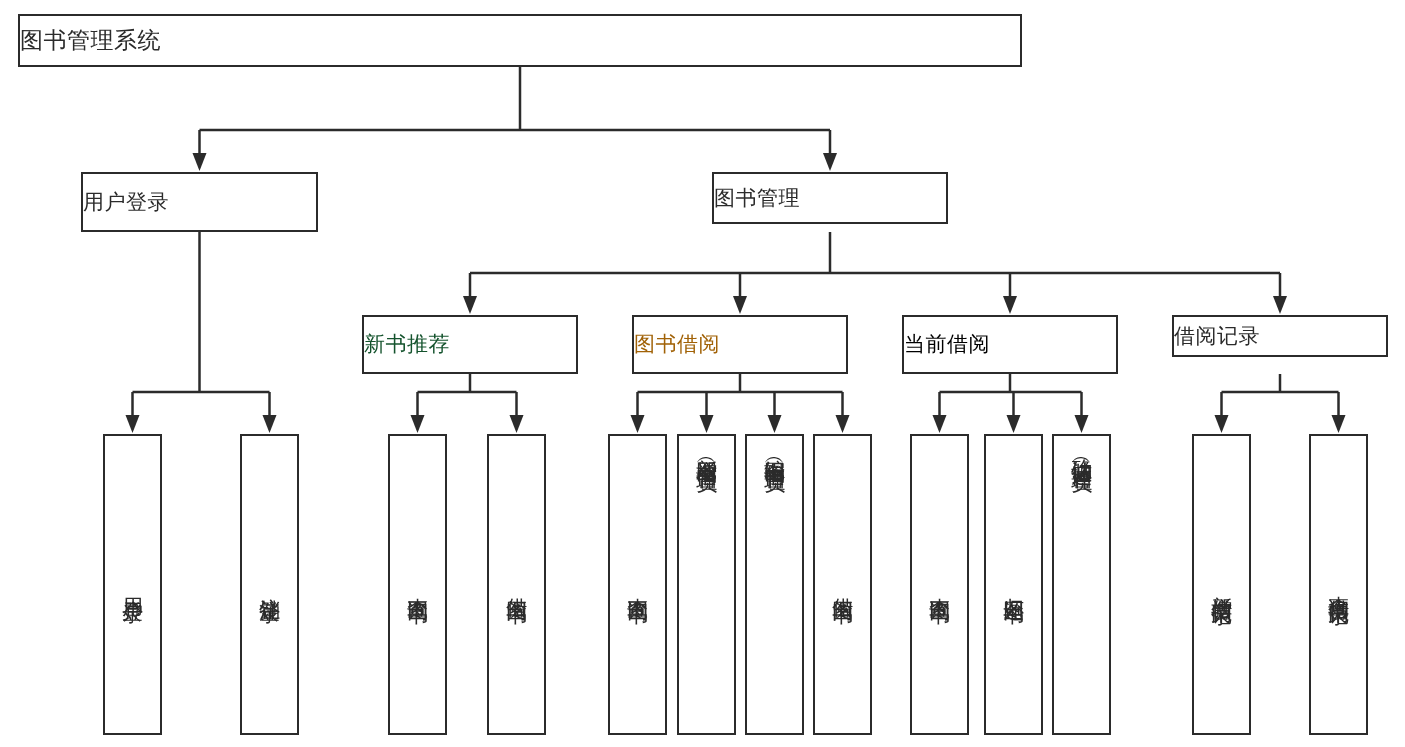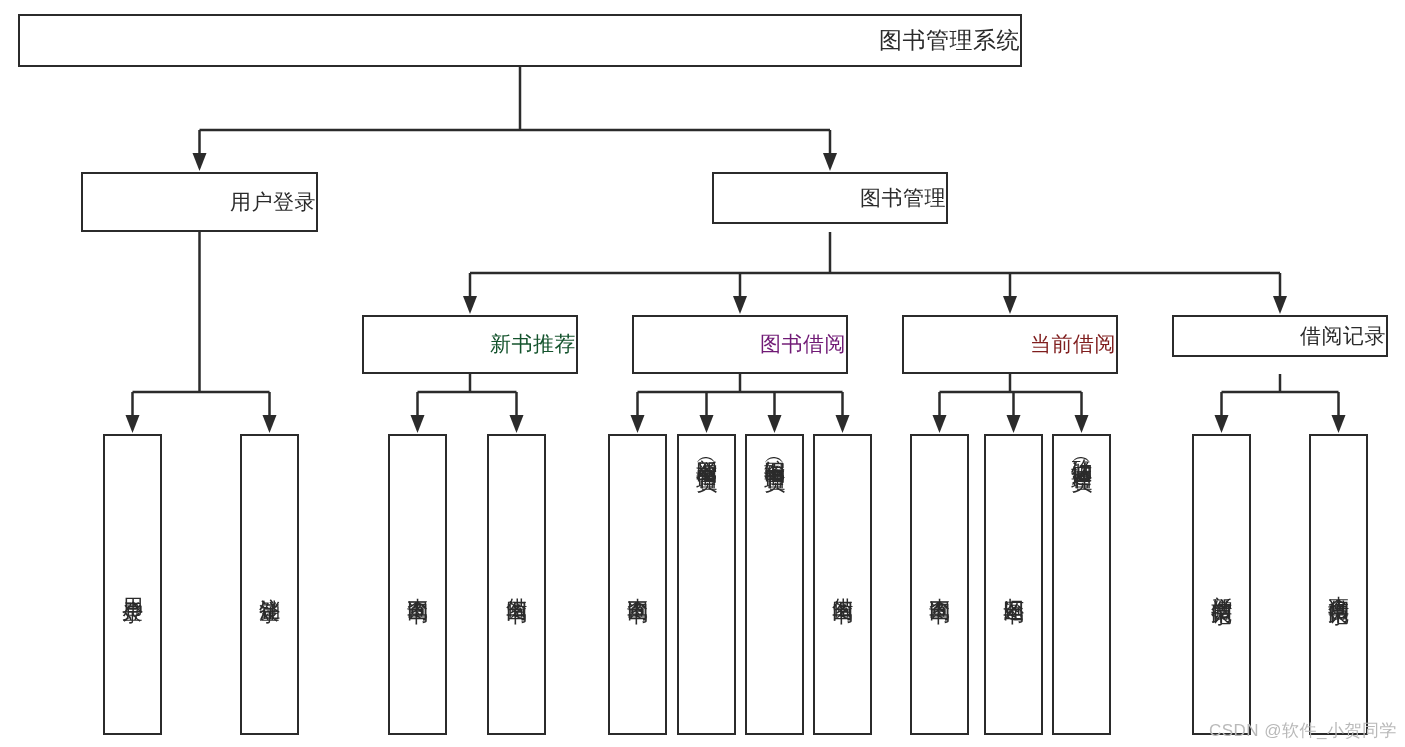--- a/index.html
+++ b/index.html
@@ -26,21 +26,21 @@
     height: 747px;
     pointer-events: none;
   }
   .node {
     position: absolute;
     box-sizing: border-box;
     background: #ffffff;
     border: 2px solid #2b2b2b;
     display: flex;
     align-items: center;
-    justify-content: flex-end;
+    justify-content: flex-start;
     color: #2b2b2b;
   }
   .node .label {
     display: block;
     text-align: center;
     line-height: 1.18;
     letter-spacing: 0.5px;
   }
   .node-root .label {
     font-size: 23px;
@@ -144,24 +144,24 @@
       </div>
       <div class="node node-l2" style="left: 81px; top: 172px; width: 237px; height: 60px; border-color: rgb(43, 43, 43); background: rgb(255, 255, 255); color: rgb(43, 43, 43);">
         <span class="label">用户登录</span>
       </div>
       <div class="node node-l2" style="left: 712px; top: 172px; width: 236px; height: 52px; border-color: rgb(43, 43, 43); background: rgb(255, 255, 255); color: rgb(43, 43, 43);">
         <span class="label">图书管理</span>
       </div>
       <div class="node node-l3" style="left: 362px; top: 315px; width: 216px; height: 59px; border-color: rgb(43, 43, 43); background: rgb(255, 255, 255); color: #14532d;">
         <span class="label">新书推荐</span>
       </div>
-      <div class="node node-l3" style="left: 632px; top: 315px; width: 216px; height: 59px; border-color: rgb(43, 43, 43); background: rgb(255, 255, 255); color: #701a75;">
+      <div class="node node-l3" style="left: 632px; top: 315px; width: 216px; height: 59px; border-color: rgb(43, 43, 43); background: rgb(255, 255, 255); color: #a16207;">
         <span class="label">图书借阅</span>
       </div>
-      <div class="node node-l3" style="left: 902px; top: 315px; width: 216px; height: 59px; border-color: rgb(43, 43, 43); background: rgb(255, 255, 255); color: #7f1d1d;">
+      <div class="node node-l3" style="left: 902px; top: 315px; width: 216px; height: 59px; border-color: rgb(43, 43, 43); background: rgb(255, 255, 255); color: #000000;">
         <span class="label">当前借阅</span>
       </div>
       <div class="node node-l3" style="left: 1172px; top: 315px; width: 216px; height: 42px; border-color: rgb(43, 43, 43); background: rgb(255, 255, 255); color: rgb(43, 43, 43);">
         <span class="label">借阅记录</span>
       </div>
       <div class="node node-leaf centered" style="left: 103px; top: 434px; width: 59px; height: 301px; border-color: rgb(43, 43, 43); background: rgb(255, 255, 255); color: rgb(43, 43, 43);">
         <span class="label">用户登录</span>
       </div>
       <div class="node node-leaf centered" style="left: 240px; top: 434px; width: 59px; height: 301px; border-color: rgb(43, 43, 43); background: rgb(255, 255, 255); color: rgb(43, 43, 43);">
         <span class="label">注销登录</span>
@@ -194,15 +194,14 @@
         <span class="label">确认归还（管理员）</span>
       </div>
       <div class="node node-leaf centered" style="left: 1192px; top: 434px; width: 59px; height: 301px; border-color: rgb(43, 43, 43); background: rgb(255, 255, 255); color: rgb(43, 43, 43);">
         <span class="label">新增借阅记录</span>
       </div>
       <div class="node node-leaf centered" style="left: 1309px; top: 434px; width: 59px; height: 301px; border-color: rgb(43, 43, 43); background: rgb(255, 255, 255); color: rgb(43, 43, 43);">
         <span class="label">查询借阅记录</span>
       </div>
     </div>
 
-  <div id="watermark">CSDN @软件_小贺同学</div>
 
 </div>
 
 </body></html>

